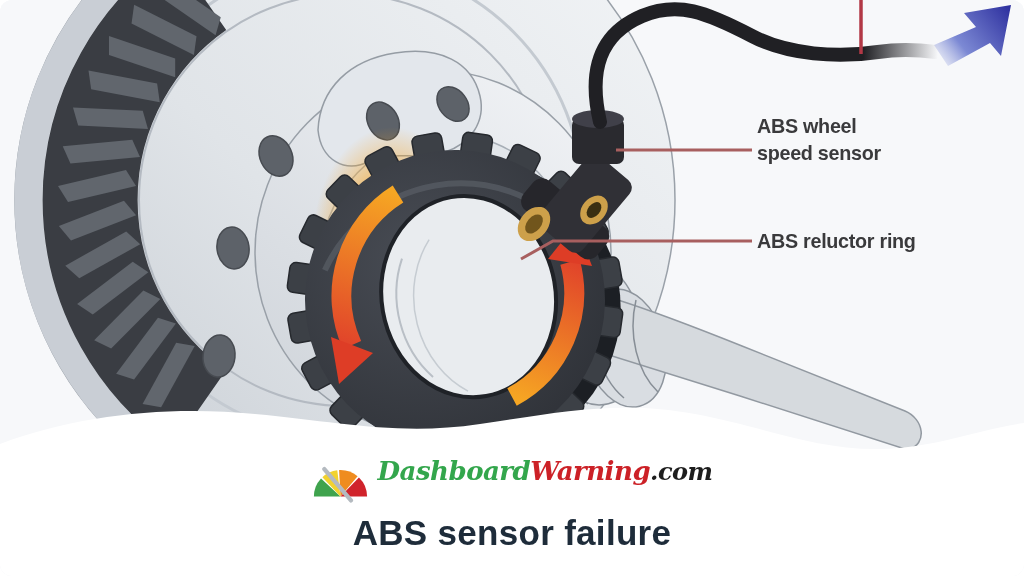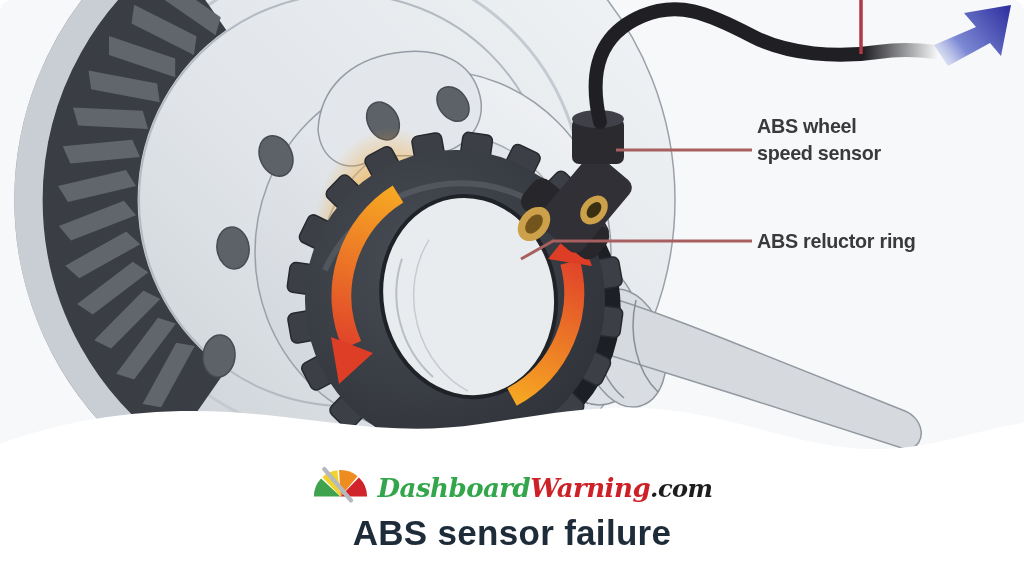--- a/index.html
+++ b/index.html
@@ -11,21 +11,21 @@
   .scene{position:absolute;inset:0;}
   
   .callout{
     position:absolute;color:#3a3a3c;font-weight:700;font-size:21px;line-height:27px;
     letter-spacing:-0.3px;transform:scaleX(.94);transform-origin:left top;white-space:nowrap;
   }
   #label-sensor{left:757px;top:112px;}
   #label-reluctor{left:757px;top:227px;}
   
   .footer{position:absolute;left:0;right:0;top:456px;text-align:center;}
-  .logo-row{display:inline-flex;align-items:flex-end;gap:9px;vertical-align:middle;}
+  .logo-row{display:inline-flex;align-items:flex-start;gap:9px;vertical-align:middle;}
   .brand{
     font-family:"DejaVu Serif",serif;font-style:italic;font-weight:700;
     font-size:26px;letter-spacing:-0.5px;white-space:nowrap;
   }
   .brand .b1{color:#33a64c;}
   .brand .b2{color:#cc2127;}
   .brand .b3{color:#1d1d1d;font-size:24px;}
   .page-title{
     margin-top:10px;font-size:35px;font-weight:700;color:#1e2c3a;letter-spacing:.3px;
   }

